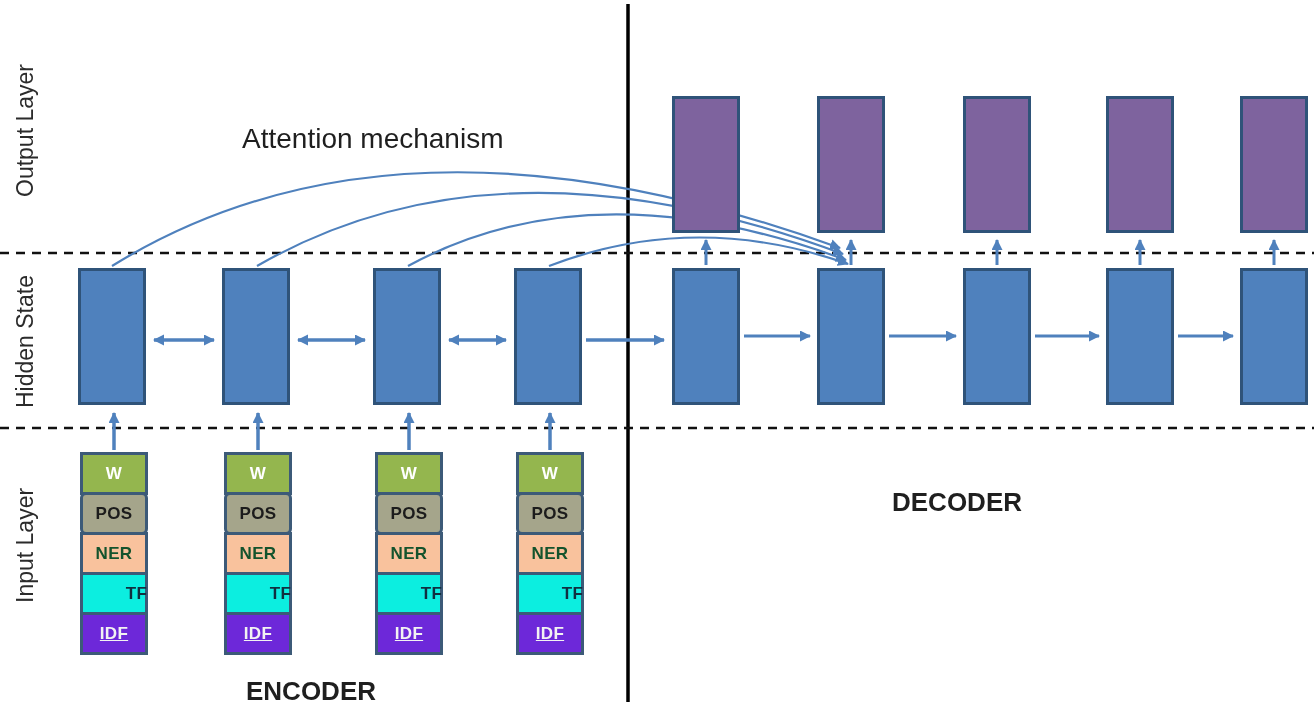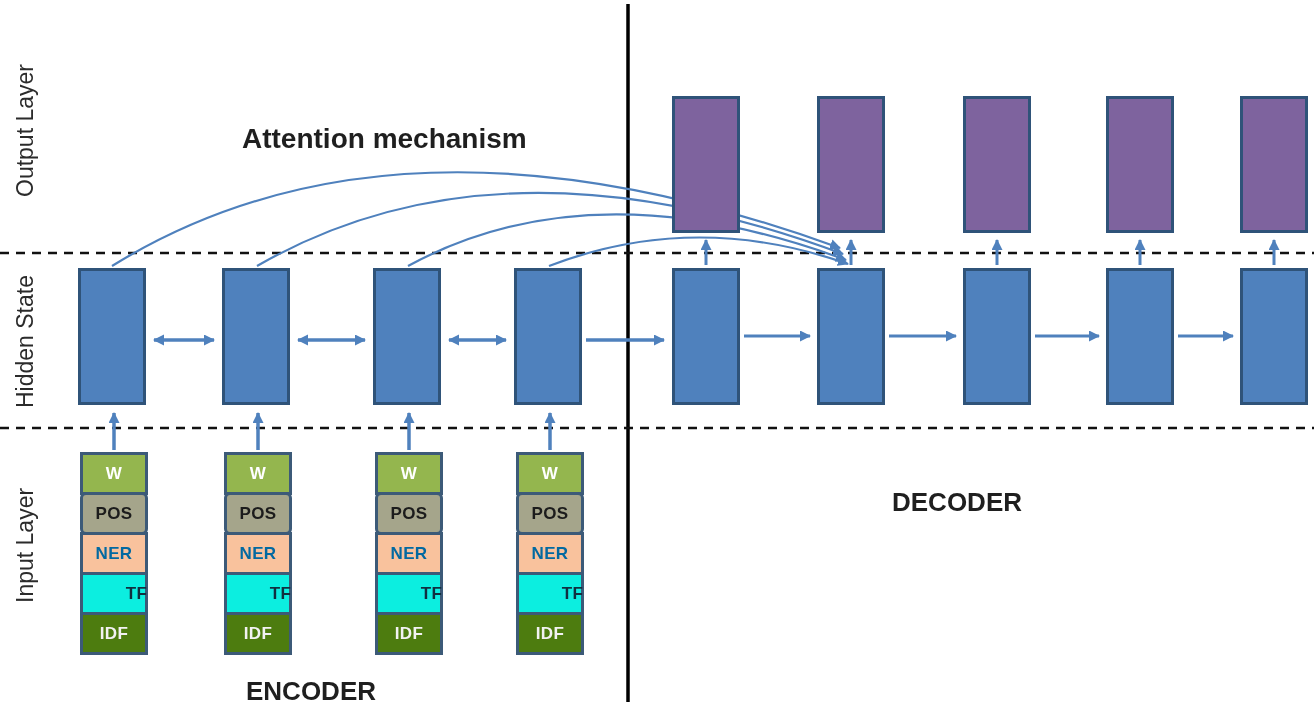--- a/index.html
+++ b/index.html
@@ -18,33 +18,33 @@
   }
   .stack{position:absolute;top:452px;width:68px;}
   .cell{
     box-sizing:border-box;height:43px;margin-top:-3px;border:3px solid #3c5a78;
     display:flex;align-items:center;justify-content:center;
     font-size:17px;font-weight:600;letter-spacing:.3px;
   }
   .cell:first-child{margin-top:0;}
   .cell-w{background:#94b64e;color:#ffffff;}
   .cell-pos{background:#a5a58b;color:#1c1c1c;border-radius:6px;}
-  .cell-ner{background:#f9c29d;color:#0369a1;}
+  .cell-ner{background:#f9c29d;color:#14532d;}
   .cell-tf{background:#0ceee0;color:#103040;padding-left:45px;}
-  .cell-idf{background:#4d7c0f;color:#f2f2f2;}
+  .cell-idf{background:#6d28d9;color:#f2f2f2;text-decoration:underline;}
   .vlabel{
     position:absolute;left:6px;width:38px;display:flex;align-items:center;justify-content:center;
     writing-mode:vertical-rl;transform:rotate(180deg);
     font-size:23px;font-weight:500;color:#2b2b2b;white-space:nowrap;
   }
   .vlabel-output{top:28px;height:205px;}
   .vlabel-hidden{top:258px;height:168px;}
   .vlabel-input{top:438px;height:215px;}
   .big-label{position:absolute;font-size:26px;font-weight:600;color:#1f1f1f;}
-  .attention-label{position:absolute;left:242px;top:123px;font-size:28px;font-weight:700;color:#1f1f1f;}
+  .attention-label{position:absolute;left:242px;top:123px;font-size:28px;font-weight:400;color:#1f1f1f;}
   .encoder-label{left:246px;top:676px;}
   .decoder-label{left:892px;top:487px;}
 </style>
 </head>
 <body>
 
 <div class="canvas">
 
   <svg class="arrow-layer" viewBox="0 0 1314 708">
     <defs>

